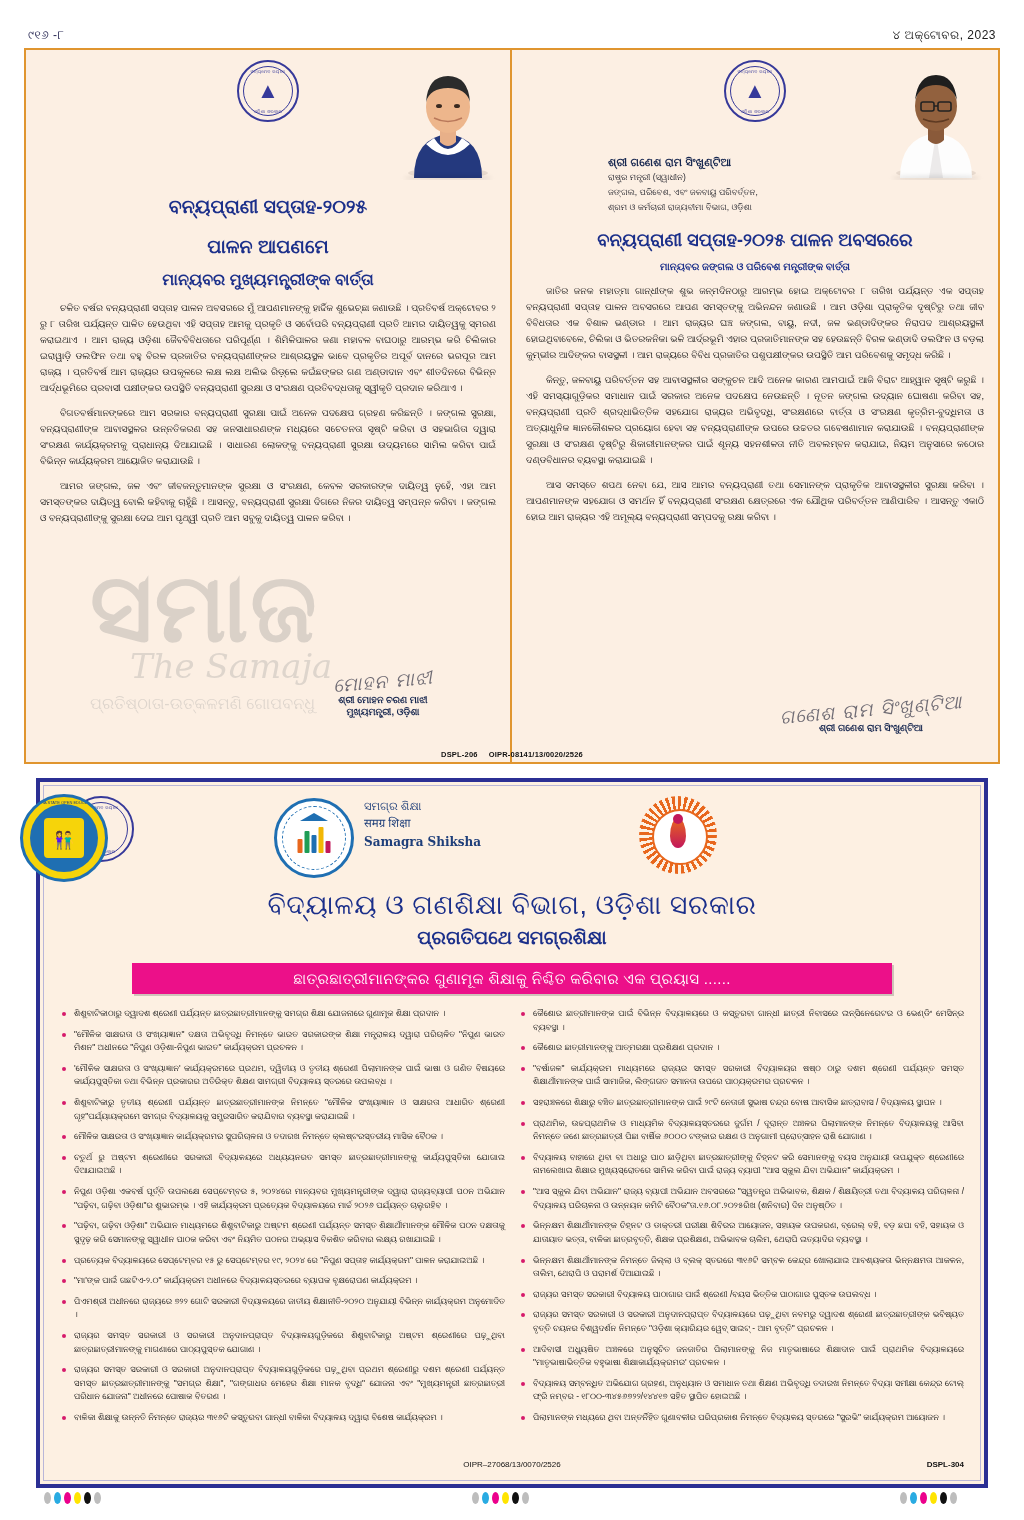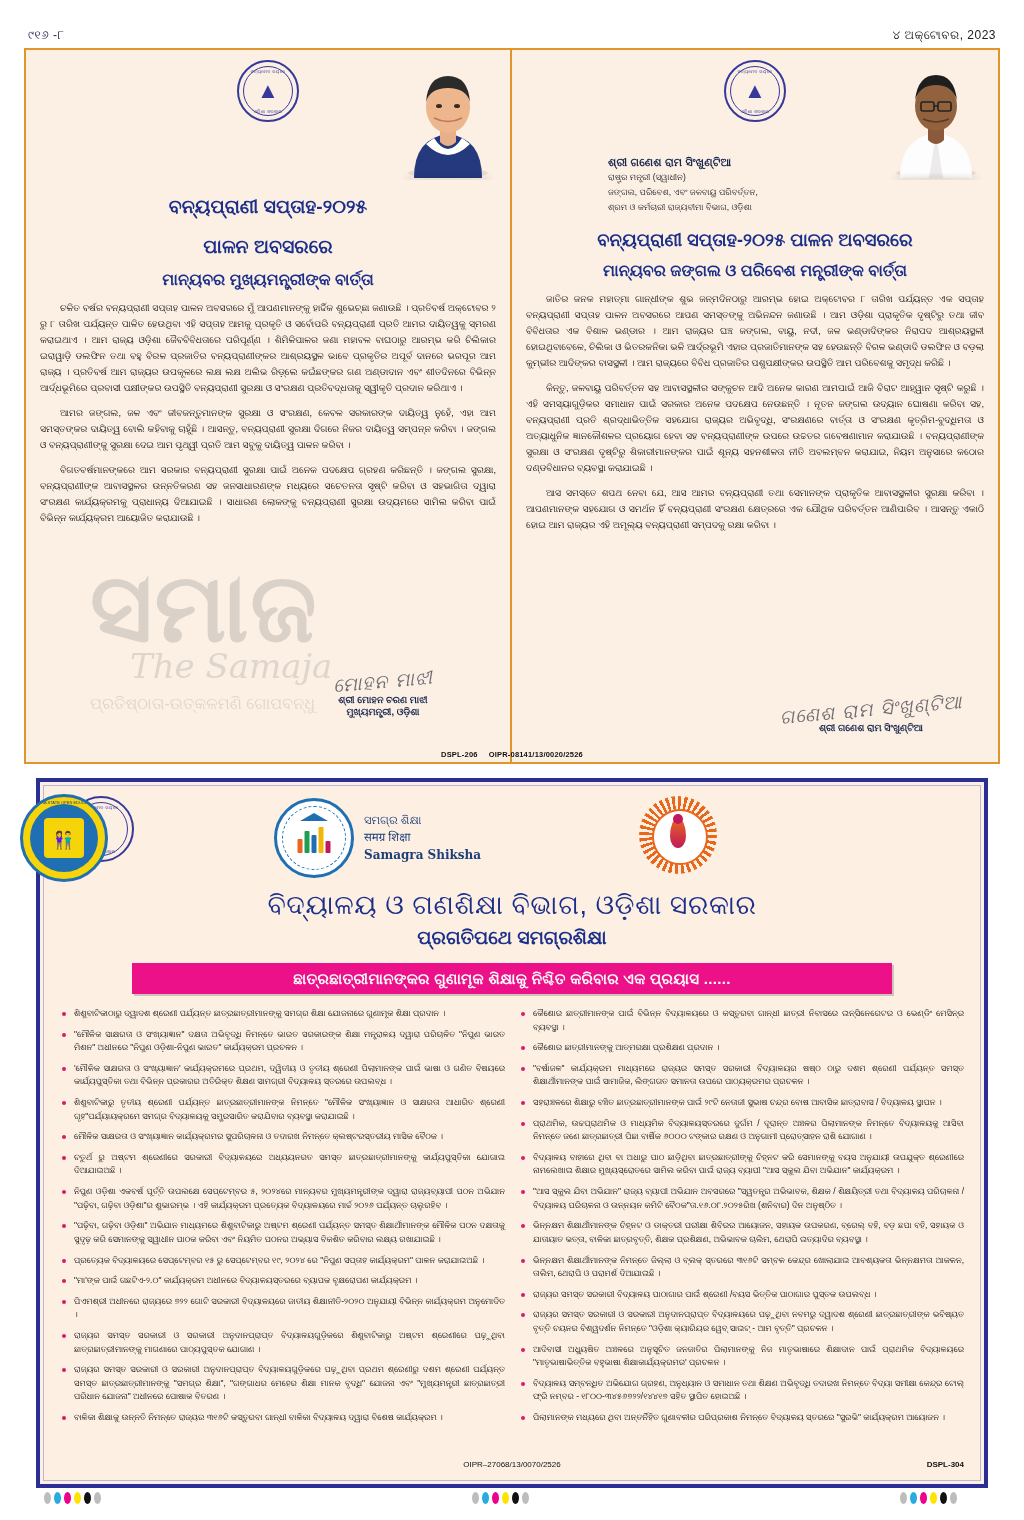--- a/index.html
+++ b/index.html
@@ -61,21 +61,21 @@
   }
   .p-shadow{position:absolute;left:4px;right:4px;bottom:0;height:4px;background:rgba(0,0,0,.12);border-radius:50%;filter:blur(2px);}
 
   .headline{
     text-align:center;font-weight:bold;color:#1b2f8a;
     line-height:1.35;
   }
   .hl-1{font-size:19px;margin-top:14px;}
   .hl-2{font-size:16px;margin-top:10px;}
   .hl-r1{font-size:18px;margin-top:8px;}
-  .hl-r2{font-size:16px;margin-top:8px;}
+  .hl-r2{font-size:10px;margin-top:8px;}
 
   .minister-block{
     position:absolute;left:96px;top:106px;width:250px;color:#16264f;
   }
   .min-name{font-size:11px;font-weight:bold;letter-spacing:.2px;}
   .min-desig{font-size:8.5px;line-height:1.55;margin-top:2px;color:#26262e;}
 
   .body-text{
     font-size:9.3px;line-height:1.72;color:#111;text-align:justify;
     margin-top:10px;
@@ -121,21 +121,21 @@
     box-sizing:border-box;
   }
   .bottom-inner{
     position:absolute;inset:3px;border:1px solid #b9b6d8;background:#fdf0e2;
     box-sizing:border-box;
   }
   .logo-row{
     position:relative;height:100px;
   }
   .logo-emblem{position:absolute;left:24px;top:10px;}
-  .samagra{position:absolute;left:230px;top:12px;display:flex;align-items:center;gap:10px;}
+  .samagra{position:absolute;left:230px;top:12px;display:flex;gap:10px;}
   .samagra-mark{
     width:74px;height:74px;border-radius:50%;background:#fff;
     border:3px solid #1f6fb2;position:relative;overflow:hidden;
   }
   .sm-ring{position:absolute;inset:5px;border-radius:50%;border:1px dashed #1f6fb2;}
   .sm-bars{position:absolute;left:50%;top:50%;transform:translate(-50%,-50%);display:flex;align-items:flex-end;gap:2px;height:30px;}
   .sm-bars i{display:block;width:5px;border-radius:1px;}
   .sm-cap{position:absolute;left:50%;top:12px;transform:translate(-50%,0);width:28px;height:8px;background:#1f6fb2;clip-path:polygon(0 100%,50% 0,100% 100%);}
   .samagra-txt div{font-size:11.5px;color:#1f3f7a;line-height:1.5;}
   .samagra-txt .en{font-family:"DejaVu Serif", serif;font-weight:bold;font-size:12px;color:#1f3f7a;}
@@ -167,21 +167,21 @@
     text-align:center;font-size:27px;font-weight:normal;color:#1b2f8a;margin-top:4px;letter-spacing:.5px;
   }
   .dept-sub{
     text-align:center;font-size:19px;font-weight:bold;color:#1b2f8a;margin-top:6px;
   }
   .pink-band{
     margin:14px auto 0;width:760px;height:31px;background:#ec1089;
     display:flex;align-items:center;justify-content:center;
     box-shadow:2px 2px 0 rgba(0,0,0,.18);
   }
-  .pink-band span{color:#fff;font-size:15px;font-weight:bold;letter-spacing:.3px;}
+  .pink-band span{color:#fff;font-size:15px;font-weight:normal;letter-spacing:.3px;}
 
   .cols{
     display:flex;margin-top:13px;padding:0 16px;gap:14px;
   }
   .bullet-col{width:50%;}
   .bullet-col ul{margin:0;padding:0;list-style:none;}
   .bullet-col li{
     position:relative;padding-left:14px;margin-bottom:7px;
     font-size:8.4px;line-height:1.62;color:#111;text-align:justify;
   }
@@ -239,27 +239,27 @@
           <path d="M26 42 q2 -26 22 -26 q20 0 22 26 q-4 -14 -22 -14 q-18 0 -22 14 z" fill="#2b2b2b"></path>
           <ellipse cx="39" cy="46" rx="3" ry="2" fill="#3a2a20"></ellipse>
           <ellipse cx="57" cy="46" rx="3" ry="2" fill="#3a2a20"></ellipse>
           <path d="M34 58 q14 7 28 0" stroke="#b9785a" stroke-width="1.4" fill="none"></path>
         </svg>
         <div class="p-shadow"></div>
       </div>
     </div>
 
     <div class="headline hl-1">ବନ୍ୟପ୍ରାଣୀ ସପ୍ତାହ-୨୦୨୫</div>
-    <div class="headline hl-1">ପାଳନ ଅବସରରେ</div>
+    <div class="headline hl-1">ପାଳନ ଆପଣମେ</div>
     <div class="headline hl-2">ମାନ୍ୟବର ମୁଖ୍ୟମନ୍ତ୍ରୀଙ୍କ ବାର୍ତ୍ତା</div>
 
     <div class="body-text">
       <p>ଚଳିତ ବର୍ଷର ବନ୍ୟପ୍ରାଣୀ ସପ୍ତାହ ପାଳନ ଅବସରରେ ମୁଁ ଆପଣମାନଙ୍କୁ ହାର୍ଦ୍ଦିକ ଶୁଭେଚ୍ଛା ଜଣାଉଛି । ପ୍ରତିବର୍ଷ ଅକ୍ଟୋବର ୨ ରୁ ୮ ତାରିଖ ପର୍ଯ୍ୟନ୍ତ ପାଳିତ ହେଉଥିବା ଏହି ସପ୍ତାହ ଆମକୁ ପ୍ରକୃତି ଓ ସର୍ବୋପରି ବନ୍ୟପ୍ରାଣୀ ପ୍ରତି ଆମର ଦାୟିତ୍ୱକୁ ସ୍ମରଣ କରାଇଥାଏ । ଆମ ରାଜ୍ୟ ଓଡ଼ିଶା ଜୈବବିବିଧତାରେ ପରିପୂର୍ଣ୍ଣ । ଶିମିଳିପାଳର ଜଣା ମହାବଳ ବାଘଠାରୁ ଆରମ୍ଭ କରି ଚିଲିକାର ଇରାୱାଡ଼ି ଡଲଫିନ ତଥା ବହୁ ବିରଳ ପ୍ରଜାତିର ବନ୍ୟପ୍ରାଣୀଙ୍କର ଆଶ୍ରୟସ୍ଥଳ ଭାବେ ପ୍ରକୃତିର ଅପୂର୍ବ ଦାନରେ ଭରପୂର ଆମ ରାଜ୍ୟ । ପ୍ରତିବର୍ଷ ଆମ ରାଜ୍ୟର ଉପକୂଳରେ ଲକ୍ଷ ଲକ୍ଷ ଅଲିଭ ରିଡ଼୍‌ଲେ କଇଁଛଙ୍କର ଗଣ ଅଣ୍ଡାଦାନ ଏବଂ ଶୀତଦିନରେ ବିଭିନ୍ନ ଆର୍ଦ୍ଧଭୂମିରେ ପ୍ରବାସୀ ପକ୍ଷୀଙ୍କର ଉପସ୍ଥିତି ବନ୍ୟପ୍ରାଣୀ ସୁରକ୍ଷା ଓ ସଂରକ୍ଷଣ ପ୍ରତିବଦ୍ଧତାକୁ ସ୍ୱୀକୃତି ପ୍ରଦାନ କରିଥାଏ ।</p>
+      <p>ବିଗତବର୍ଷମାନଙ୍କରେ ଆମ ସରକାର ବନ୍ୟପ୍ରାଣୀ ସୁରକ୍ଷା ପାଇଁ ଅନେକ ପଦକ୍ଷେପ ଗ୍ରହଣ କରିଛନ୍ତି । ଜଙ୍ଗଲ ସୁରକ୍ଷା, ବନ୍ୟପ୍ରାଣୀଙ୍କ ଆବାସସ୍ଥଳର ଉନ୍ନତିକରଣ ସହ ଜନସାଧାରଣଙ୍କ ମଧ୍ୟରେ ସଚେତନତା ସୃଷ୍ଟି କରିବା ଓ ସହଭାଗିତା ଦ୍ୱାରା ସଂରକ୍ଷଣ କାର୍ଯ୍ୟକ୍ରମକୁ ପ୍ରାଧାନ୍ୟ ଦିଆଯାଇଛି । ସାଧାରଣ ଲୋକଙ୍କୁ ବନ୍ୟପ୍ରାଣୀ ସୁରକ୍ଷା ଉଦ୍ୟମରେ ସାମିଲ କରିବା ପାଇଁ ବିଭିନ୍ନ କାର୍ଯ୍ୟକ୍ରମ ଆୟୋଜିତ କରାଯାଉଛି ।</p>
       <p>ଆମର ଜଙ୍ଗଲ, ଜଳ ଏବଂ ଜୀବଜନ୍ତୁମାନଙ୍କ ସୁରକ୍ଷା ଓ ସଂରକ୍ଷଣ, କେବଳ ସରକାରଙ୍କ ଦାୟିତ୍ୱ ନୁହେଁ, ଏହା ଆମ ସମସ୍ତଙ୍କର ଦାୟିତ୍ୱ ବୋଲି କହିବାକୁ ଚାହୁଁଛି । ଆସନ୍ତୁ, ବନ୍ୟପ୍ରାଣୀ ସୁରକ୍ଷା ଦିଗରେ ନିଜର ଦାୟିତ୍ୱ ସମ୍ପନ୍ନ କରିବା । ଜଙ୍ଗଲ ଓ ବନ୍ୟପ୍ରାଣୀଙ୍କୁ ସୁରକ୍ଷା ଦେଇ ଆମ ପୃଥ୍ୱୀ ପ୍ରତି ଆମ ସବୁକୁ ଦାୟିତ୍ୱ ପାଳନ କରିବା ।</p>
-      <p>ବିଗତବର୍ଷମାନଙ୍କରେ ଆମ ସରକାର ବନ୍ୟପ୍ରାଣୀ ସୁରକ୍ଷା ପାଇଁ ଅନେକ ପଦକ୍ଷେପ ଗ୍ରହଣ କରିଛନ୍ତି । ଜଙ୍ଗଲ ସୁରକ୍ଷା, ବନ୍ୟପ୍ରାଣୀଙ୍କ ଆବାସସ୍ଥଳର ଉନ୍ନତିକରଣ ସହ ଜନସାଧାରଣଙ୍କ ମଧ୍ୟରେ ସଚେତନତା ସୃଷ୍ଟି କରିବା ଓ ସହଭାଗିତା ଦ୍ୱାରା ସଂରକ୍ଷଣ କାର୍ଯ୍ୟକ୍ରମକୁ ପ୍ରାଧାନ୍ୟ ଦିଆଯାଇଛି । ସାଧାରଣ ଲୋକଙ୍କୁ ବନ୍ୟପ୍ରାଣୀ ସୁରକ୍ଷା ଉଦ୍ୟମରେ ସାମିଲ କରିବା ପାଇଁ ବିଭିନ୍ନ କାର୍ଯ୍ୟକ୍ରମ ଆୟୋଜିତ କରାଯାଉଛି ।</p>
     </div>
 
     <div class="sign-wrap">
       <div class="sig-script">ମୋହନ ମାଝୀ</div>
       <div class="sig-name">ଶ୍ରୀ ମୋହନ ଚରଣ ମାଝୀ</div>
       <div class="sig-role">ମୁଖ୍ୟମନ୍ତ୍ରୀ, ଓଡ଼ିଶା</div>
     </div>
   </div>
 
   <div class="col col-right">

